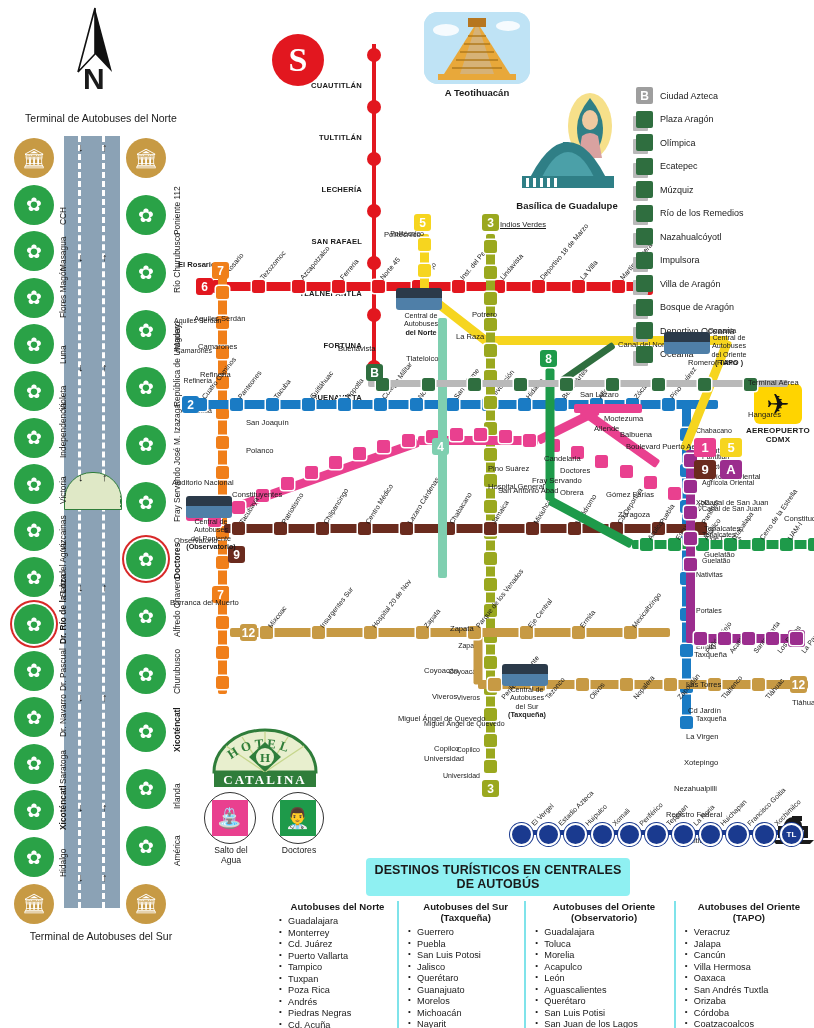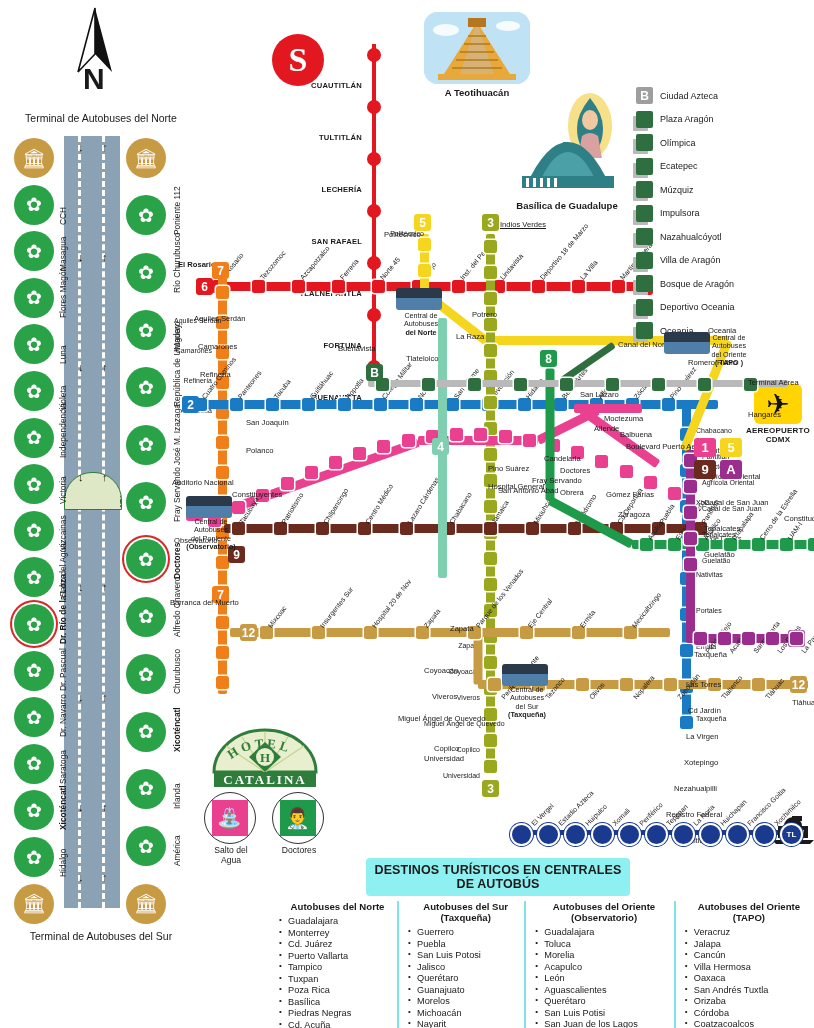--- a/index.html
+++ b/index.html
@@ -688,25 +688,29 @@
     <div class="row">
       <div class="chip"></div>
       <span class="nm">Ecatepec</span>
     </div>
     <div class="row">
       <div class="chip"></div>
       <span class="nm">Múzquiz</span>
     </div>
     <div class="row">
       <div class="chip"></div>
+      <span class="nm">Río de los Remedios</span>
+    </div>
+    <div class="row">
+      <div class="chip"></div>
+      <span class="nm">Nazahualcóyotl</span>
+    </div>
+    <div class="row">
+      <div class="chip"></div>
       <span class="nm">Impulsora</span>
-    </div>
-    <div class="row">
-      <div class="chip"></div>
-      <span class="nm">Nazahualcóyotl</span>
     </div>
     <div class="row">
       <div class="chip"></div>
       <span class="nm">Villa de Aragón</span>
     </div>
     <div class="row">
       <div class="chip"></div>
       <span class="nm">Bosque de Aragón</span>
     </div>
     <div class="row">
@@ -805,21 +809,21 @@
           <div>Autobuses del Norte</div>
         </h4>
         <ul>
           <li>Guadalajara</li>
           <li>Monterrey</li>
           <li>Cd. Juárez</li>
           <li>Puerto Vallarta</li>
           <li>Tampico</li>
           <li>Tuxpan</li>
           <li>Poza Rica</li>
-          <li>Basílica</li>
+          <li>Andrés</li>
           <li>Piedras Negras</li>
           <li>Cd. Acuña</li>
         </ul>
       </div>
       <div class="col" style="width: 126px;">
         <h4>
           <div>Autobuses del Sur</div>
           <div>(Taxqueña)</div>
         </h4>
         <ul>

